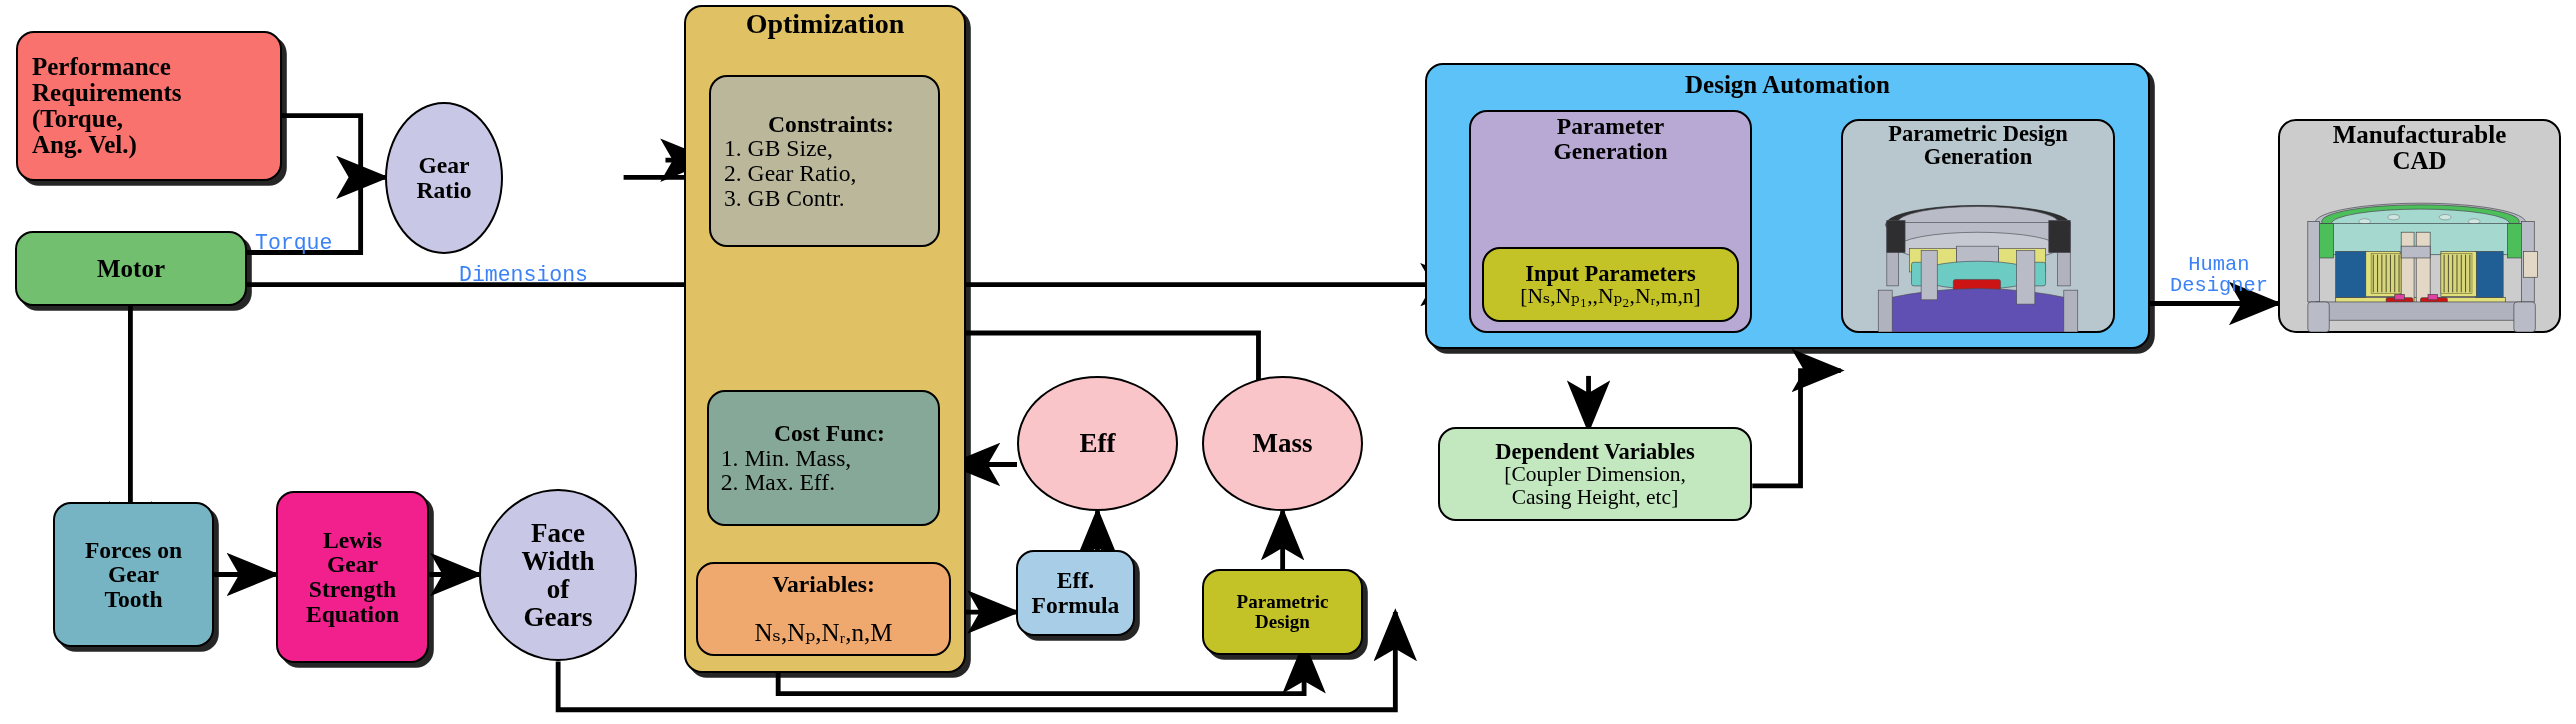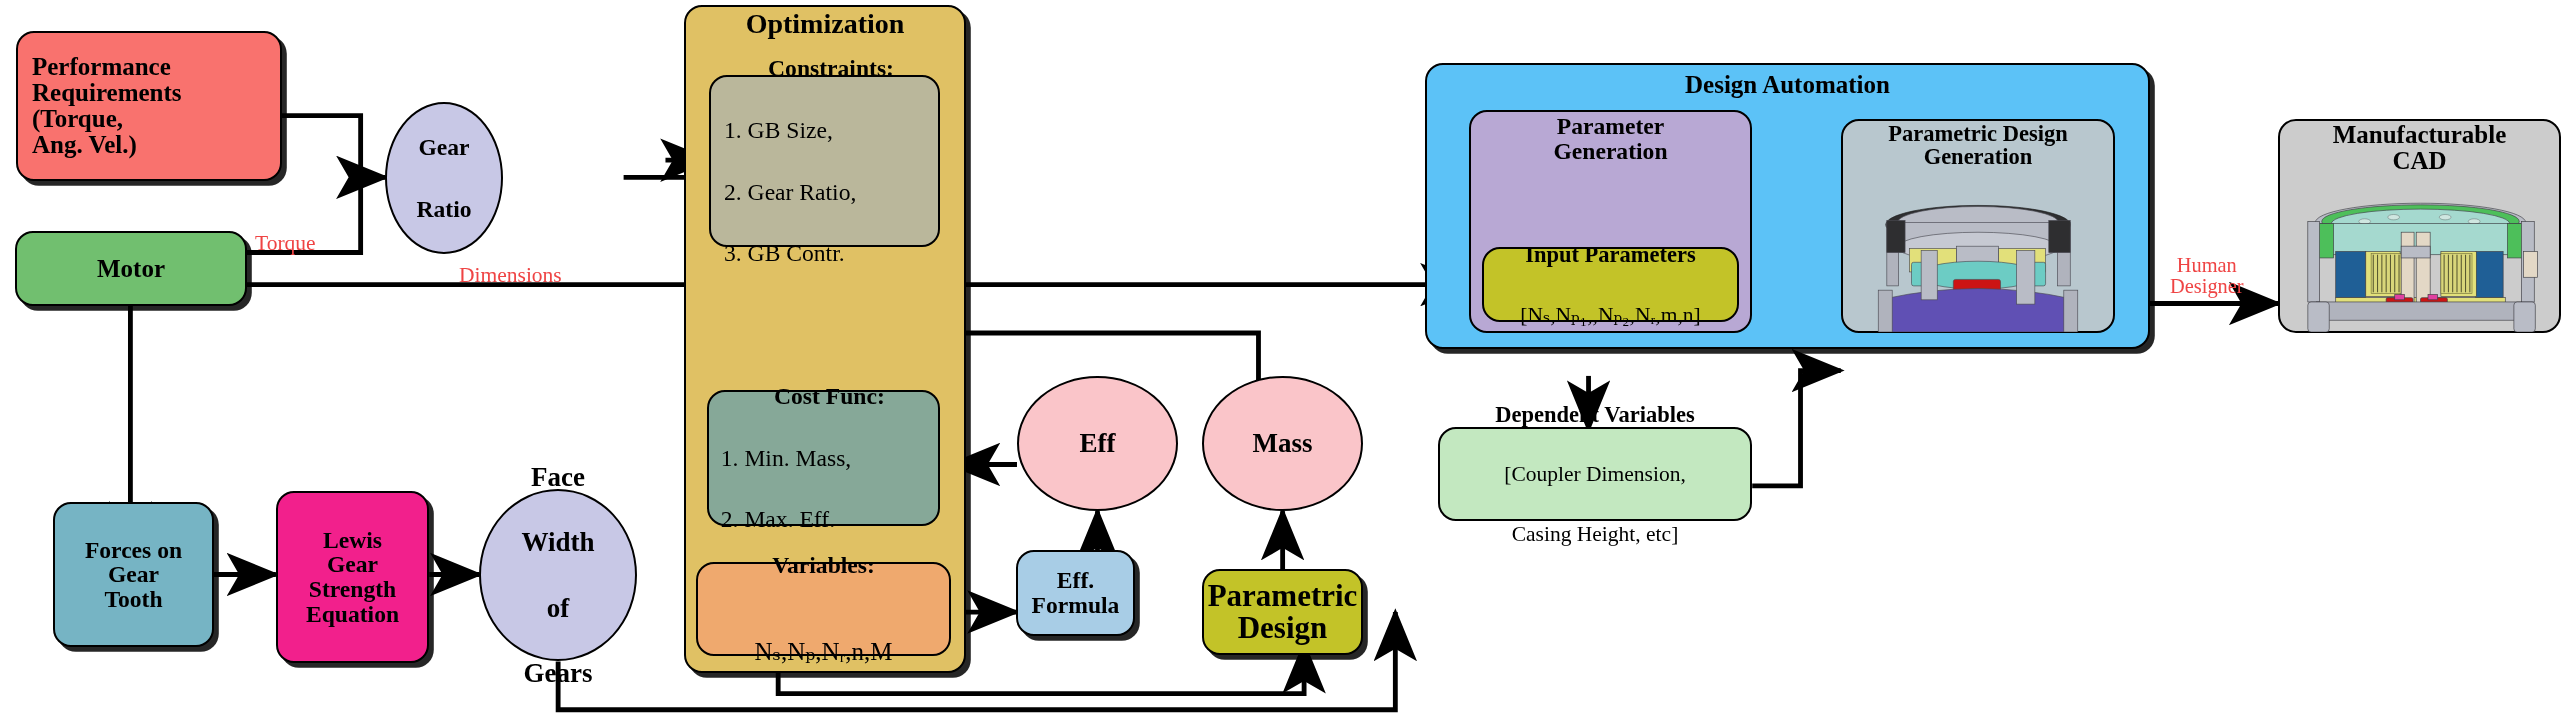--- a/index.html
+++ b/index.html
@@ -4,29 +4,29 @@
 <style>
   html,body{margin:0;padding:0;background:#ffffff;}
   body{width:2576px;height:725px;position:relative;overflow:hidden;
        font-family:"Liberation Serif","DejaVu Serif",serif;}
   #stage{position:absolute;left:0;top:0;width:2576px;height:725px;}
 
   .node{position:absolute;box-sizing:border-box;border:2.7px solid #000;
         display:flex;flex-direction:column;align-items:center;justify-content:center;
         text-align:center;color:#000;line-height:1.04;
         box-shadow:4.8px 4.8px 0 rgba(0,0,0,0.85);}
-  .node.noshadow{box-shadow:none;gap:37px;}
+  .node.noshadow{box-shadow:none;}
   .rr{border-radius:18px;}
   .ell{border-radius:50%;}
   .ttl{font-weight:bold;}
   .sub{font-weight:normal;}
 
   svg#wires{position:absolute;left:0;top:0;width:2576px;height:725px;pointer-events:none;}
-  .edgelbl{position:absolute;font-weight:normal;color:#ef4444;white-space:nowrap;
-           font-family:Liberation Serif, serif;}
+  .edgelbl{position:absolute;font-weight:normal;color:#3b82f6;white-space:nowrap;
+           font-family:Liberation Mono, monospace;}
   .boxtitle{position:absolute;font-weight:bold;text-align:center;color:#000;
             line-height:1.04;}
 
   
   .cad{position:absolute;overflow:hidden;}
 </style>
 </head>
 <body>
 
 <div id="stage">
@@ -152,21 +152,21 @@
 
   <div class="node ell noshadow" style="left:1202px;top:376px;width:161px;height:135px;background:#fac5c9;font-size:27px;">
     <span class="ttl">Mass</span>
   </div>
 
   <div class="node rr" style="left:1016px;top:550px;width:119px;height:86px;background:#a8cde6;font-size:23.6px;">
     <span class="ttl">Eff.</span>
     <span class="ttl">Formula</span>
   </div>
 
-  <div class="node rr" style="left:1202px;top:569px;width:161px;height:86px;background:#c3c328;font-size:31px;">
+  <div class="node rr" style="left:1202px;top:569px;width:161px;height:86px;background:#c3c328;font-size:19px;">
     <span class="ttl">Parametric</span>
     <span class="ttl">Design</span>
   </div>
 
   <div class="node rr" style="left:1425px;top:63px;width:725px;height:286px;background:#5cc2f7;
               justify-content:flex-start;"></div>
   <div class="boxtitle" style="left:1425px;top:72px;width:725px;font-size:25px;">Design Automation</div>
 
   <div class="node rr noshadow" style="left:1469px;top:110px;width:283px;height:223px;background:#b8a8d4;
               justify-content:flex-start;padding-top:9.7px;border-width:2.1px;"></div>

